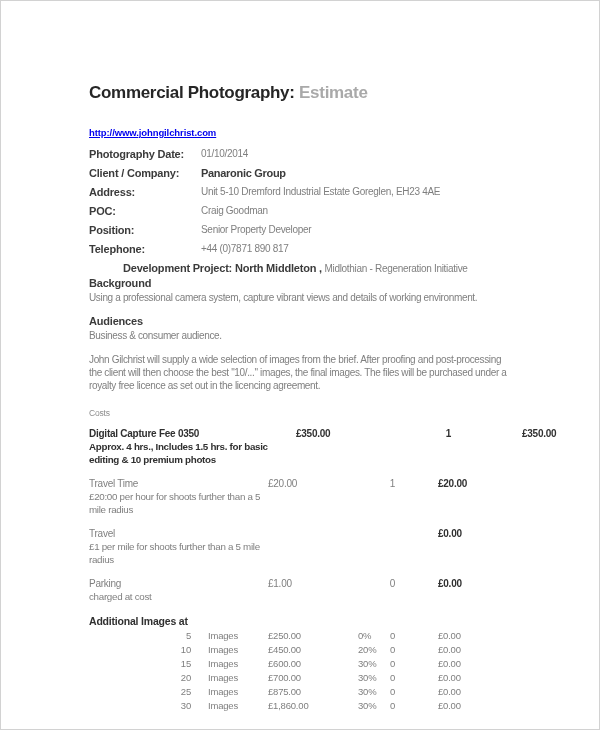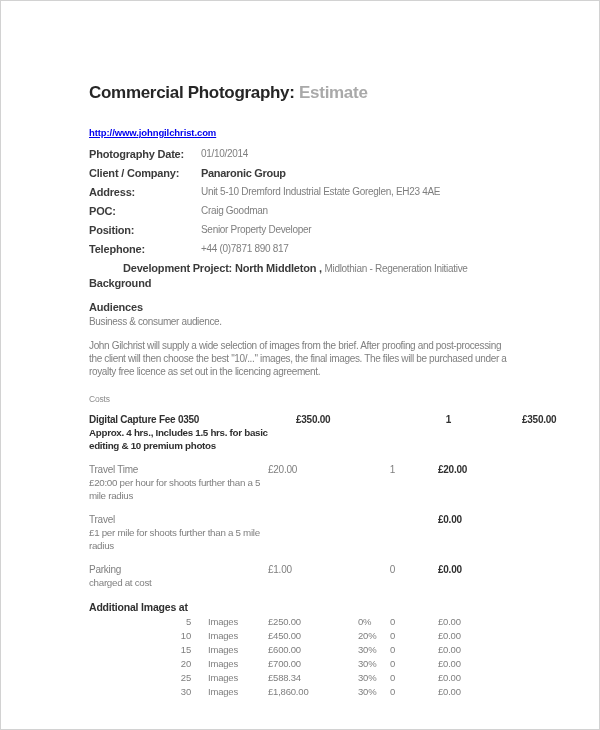--- a/index.html
+++ b/index.html
@@ -88,20 +88,21 @@
         <span class="lbl">Telephone:</span>
         <span class="val">+44 (0)7871 890 817</span>
       </div>
       <div class="dev-line">
         <span class="b">Development Project: North Middleton ,</span><span class="g"> Midlothian  - Regeneration Initiative</span>
       </div>
     </div>
 
     <div class="sec first">
       <h3 class="sec-head">Background</h3>
+      <p class="sec-body">Using a professional camera system, capture vibrant views and details of working environment.</p>
     </div>
     <div class="sec">
       <h3 class="sec-head">Audiences</h3>
       <p class="sec-body">Business &amp; consumer audience.</p>
     </div>
     <div class="sec">
       <p class="sec-body">John Gilchrist will supply a wide selection of images from the brief. After proofing and post-processing the client will then choose the best "10/..." images, the final images. The files will be purchased under a royalty free licence as set out in the licencing agreement.</p>
     </div>
 
     <div class="costs">
@@ -177,21 +178,21 @@
         <div class="cnt">20</div>
         <div class="unit">Images</div>
         <div class="price">£700.00</div>
         <div class="pct">30%</div>
         <div class="qty">0</div>
         <div class="total">£0.00</div>
       </div>
       <div class="addl-row">
         <div class="cnt">25</div>
         <div class="unit">Images</div>
-        <div class="price">£588.34</div>
+        <div class="price">£875.00</div>
         <div class="pct">30%</div>
         <div class="qty">0</div>
         <div class="total">£0.00</div>
       </div>
       <div class="addl-row">
         <div class="cnt">30</div>
         <div class="unit">Images</div>
         <div class="price">£1,860.00</div>
         <div class="pct">30%</div>
         <div class="qty">0</div>

